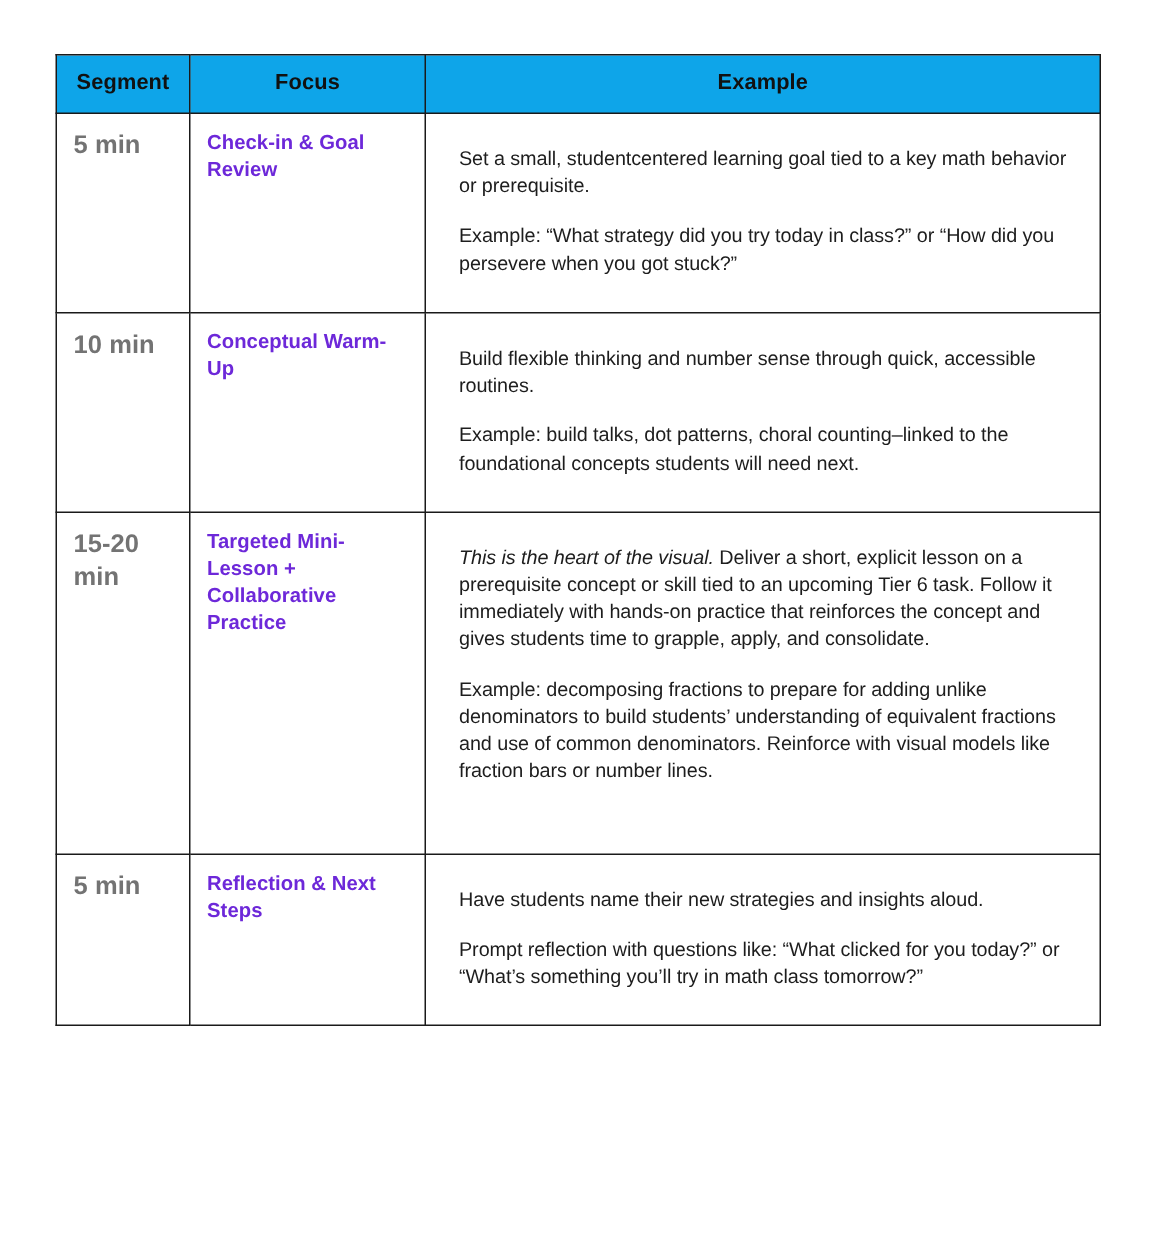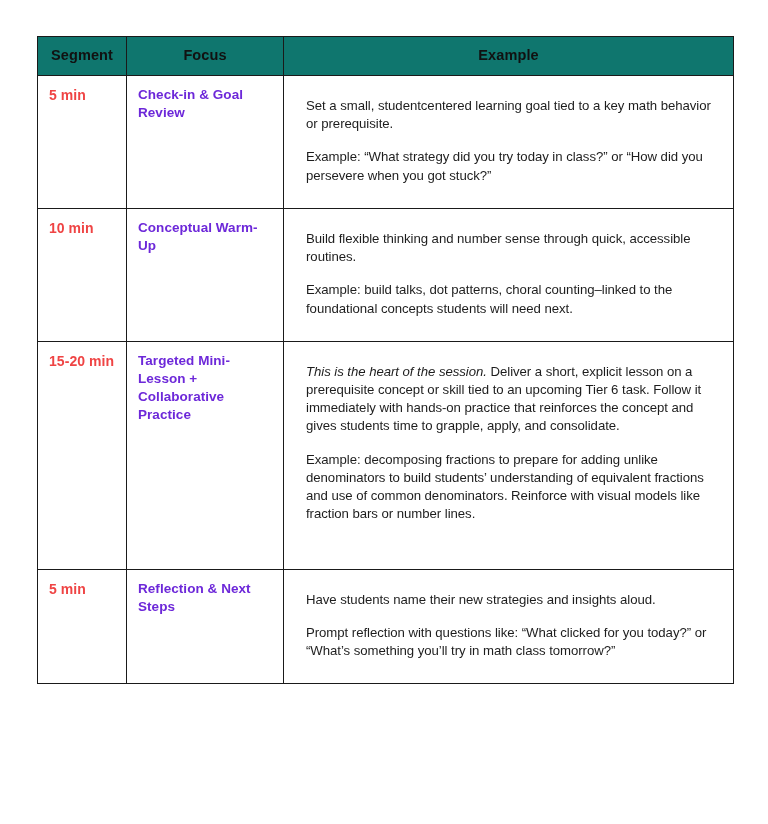--- a/index.html
+++ b/index.html
@@ -36,37 +36,37 @@
     box-sizing: border-box;
   }
 
   
   col.col-segment { width: 89px; }
   col.col-focus   { width: 157px; }
   col.col-example { width: 450px; }
 
   
   thead th {
-    background: #0f766e;
+    background: #0ea5e9;
     text-align: center;
     font-weight: bold;
     font-size: 14.5px;
     color: #111111;
     letter-spacing: 0.1px;
     padding-top: 13px;
     padding-bottom: 13px;
     vertical-align: middle;
   }
 
   
   td.segment-cell {
     font-weight: bold;
-    font-size: 14px;
+    font-size: 17px;
     line-height: 1.32;
-    color: #ef4444;
+    color: #737373;
     letter-spacing: 0.05px;
     margin-top: 24px;
   }
 
   td.focus-cell {
     font-weight: bold;
     font-size: 13.5px;
     line-height: 1.34;
     color: #6d28d9;
     letter-spacing: 0.05px;
@@ -129,21 +129,21 @@
           <td class="focus-cell">Conceptual Warm-Up</td>
           <td class="example-cell">
             <p>Build flexible thinking and number sense through quick, accessible routines.</p>
             <p>Example: build talks, dot patterns, choral counting–linked to the foundational concepts students will need next.</p>
           </td>
         </tr>
         <tr class="row-2">
           <td class="segment-cell">15-20 min</td>
           <td class="focus-cell">Targeted Mini-Lesson + Collaborative Practice</td>
           <td class="example-cell">
-            <p><span class="lead-italic">This is the heart of the session.</span><span> Deliver a short, explicit lesson on a prerequisite concept or skill tied to an upcoming Tier 6 task. Follow it immediately with hands-on practice that reinforces the concept and gives students time to grapple, apply, and consolidate.</span></p>
+            <p><span class="lead-italic">This is the heart of the visual.</span><span> Deliver a short, explicit lesson on a prerequisite concept or skill tied to an upcoming Tier 6 task. Follow it immediately with hands-on practice that reinforces the concept and gives students time to grapple, apply, and consolidate.</span></p>
             <p>Example: decomposing fractions to prepare for adding unlike denominators to build students’ understanding of equivalent fractions and use of common denominators. Reinforce with visual models like fraction bars or number lines.</p>
           </td>
         </tr>
         <tr class="row-4">
           <td class="segment-cell">5 min</td>
           <td class="focus-cell">Reflection &amp; Next Steps</td>
           <td class="example-cell">
             <p>Have students name their new strategies and insights aloud.</p>
             <p>Prompt reflection with questions like: “What clicked for you today?” or “What’s something you’ll try in math class tomorrow?”</p>
           </td>

